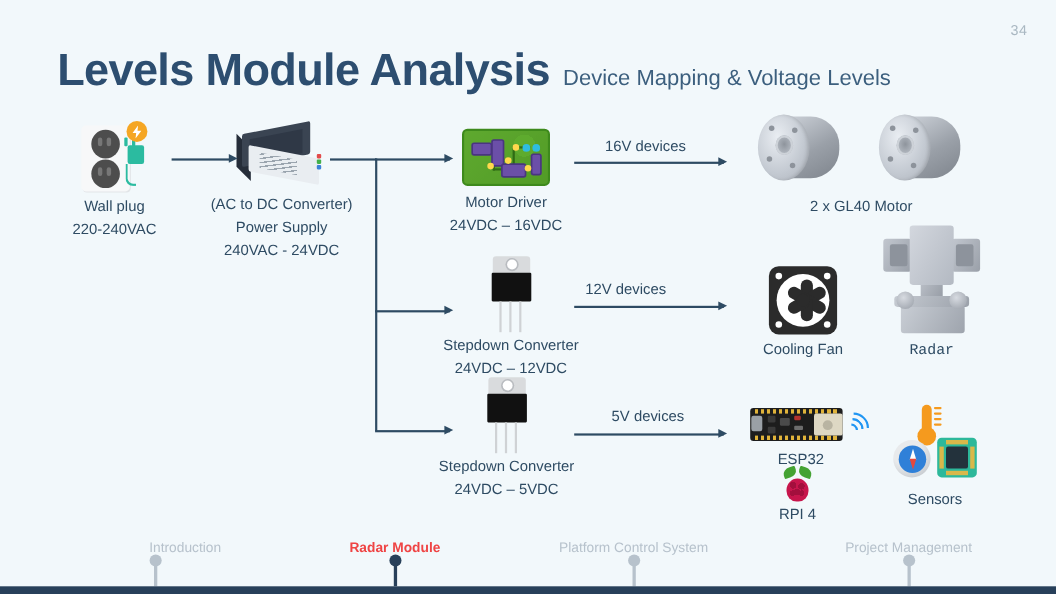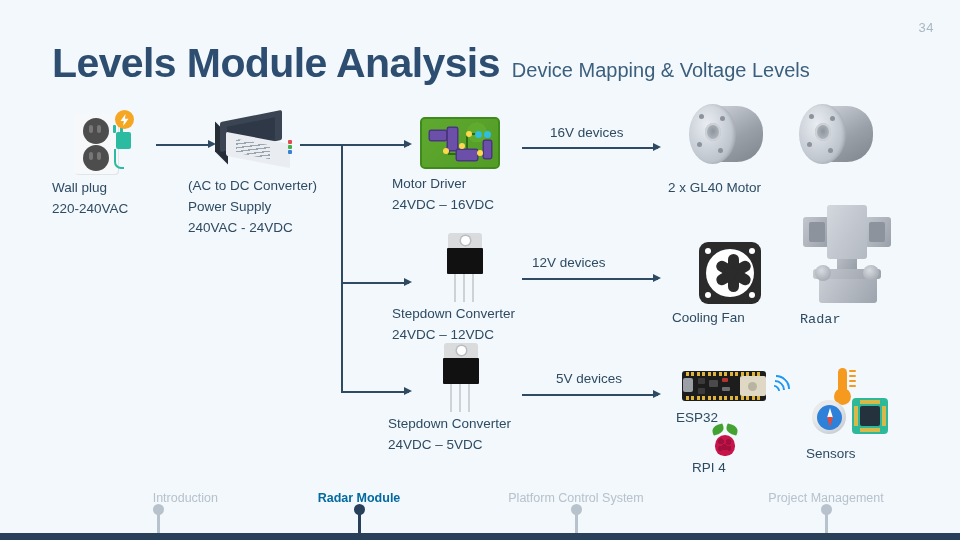--- a/index.html
+++ b/index.html
@@ -25,21 +25,21 @@
   }
   .title-main {
     font-size: 41px; font-weight: bold; color: #2d4e70;
     letter-spacing: -0.6px; white-space: nowrap;
   }
   .title-sub {
     font-size: 20px; color: #3c5f7e; white-space: nowrap;
   }
 
   
-  .node { position: absolute; text-align: left; }
+  .node { position: absolute; text-align: center; }
   .node-label {
     font-size: 13.5px; line-height: 1.55; color: #2e4b63; white-space: nowrap;
   }
   .icon-box { display: flex; align-items: center; justify-content: center; }
 
   
   .line { position: absolute; background: #2e4b63; }
   .hline { height: 1.6px; }
   .vline { width: 1.6px; }
   .arrow-head {
@@ -350,21 +350,21 @@
     font-size: 12.5px; white-space: nowrap; position: relative; top: -28px;
   }
   .nav-stem {
     position: absolute; left: 50%; bottom: 0; width: 3px; height: 22px;
     margin-left: -1.5px; background: #b7c2cc;
   }
   .nav-dot {
     position: absolute; left: 50%; bottom: 18px; width: 11px; height: 11px;
     margin-left: -5.5px; border-radius: 50%; background: #b7c2cc;
   }
-  .nav-item.active .nav-label { color: #0369a1; font-weight: bold; }
+  .nav-item.active .nav-label { color: #ef4444; font-weight: bold; }
   .nav-item.active .nav-stem { background: #28405a; }
   .nav-item.active .nav-dot { background: #28405a; }
   .nav-item.dim .nav-label { color: #b7c2cc; }
 </style>
 </head>
 <body>
 
 <div class="page-num">34</div>
 
 <div class="title-wrap">
@@ -622,21 +622,21 @@
         <div class="chip-pin" style="left:8px; bottom:2px; width:20px; height:4px;"></div>
         <div class="chip-pin" style="left:2px; top:8px; width:4px; height:20px;"></div>
         <div class="chip-pin" style="right:2px; top:8px; width:4px; height:20px;"></div>
         <div class="chip-core"></div>
       </div>
     </div>
   </div>
   <div class="node-label" style="position:relative; top:0;">Sensors</div>
 </div>
 
-<div class="nav-item dim" style="left:98px; width:120px;text-align:right;">
+<div class="nav-item dim" style="left:81px; width:120px;text-align:right;">
   <div class="nav-label">Introduction</div>
   <div class="nav-dot"></div>
   <div class="nav-stem"></div>
 </div>
 <div class="nav-item active" style="left:299px; width:120px;">
   <div class="nav-label">Radar Module</div>
   <div class="nav-dot"></div>
   <div class="nav-stem"></div>
 </div>
 <div class="nav-item dim" style="left:497px; width:158px;">

